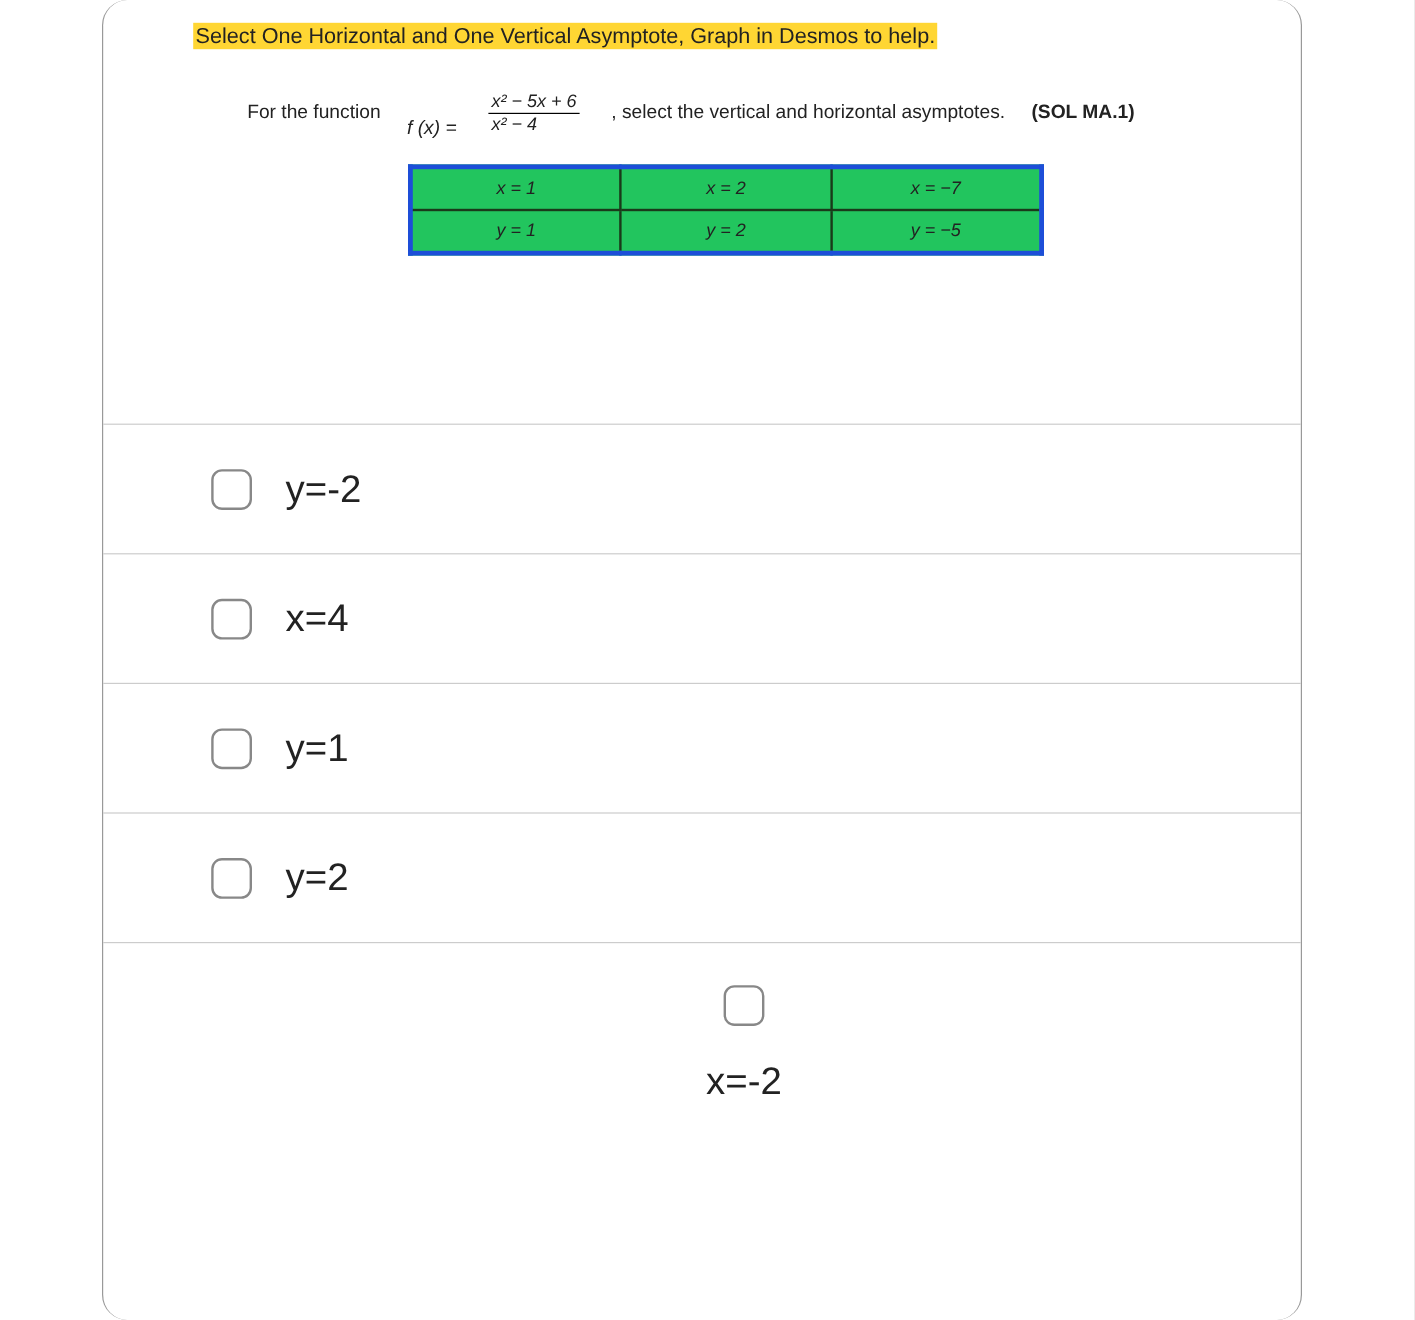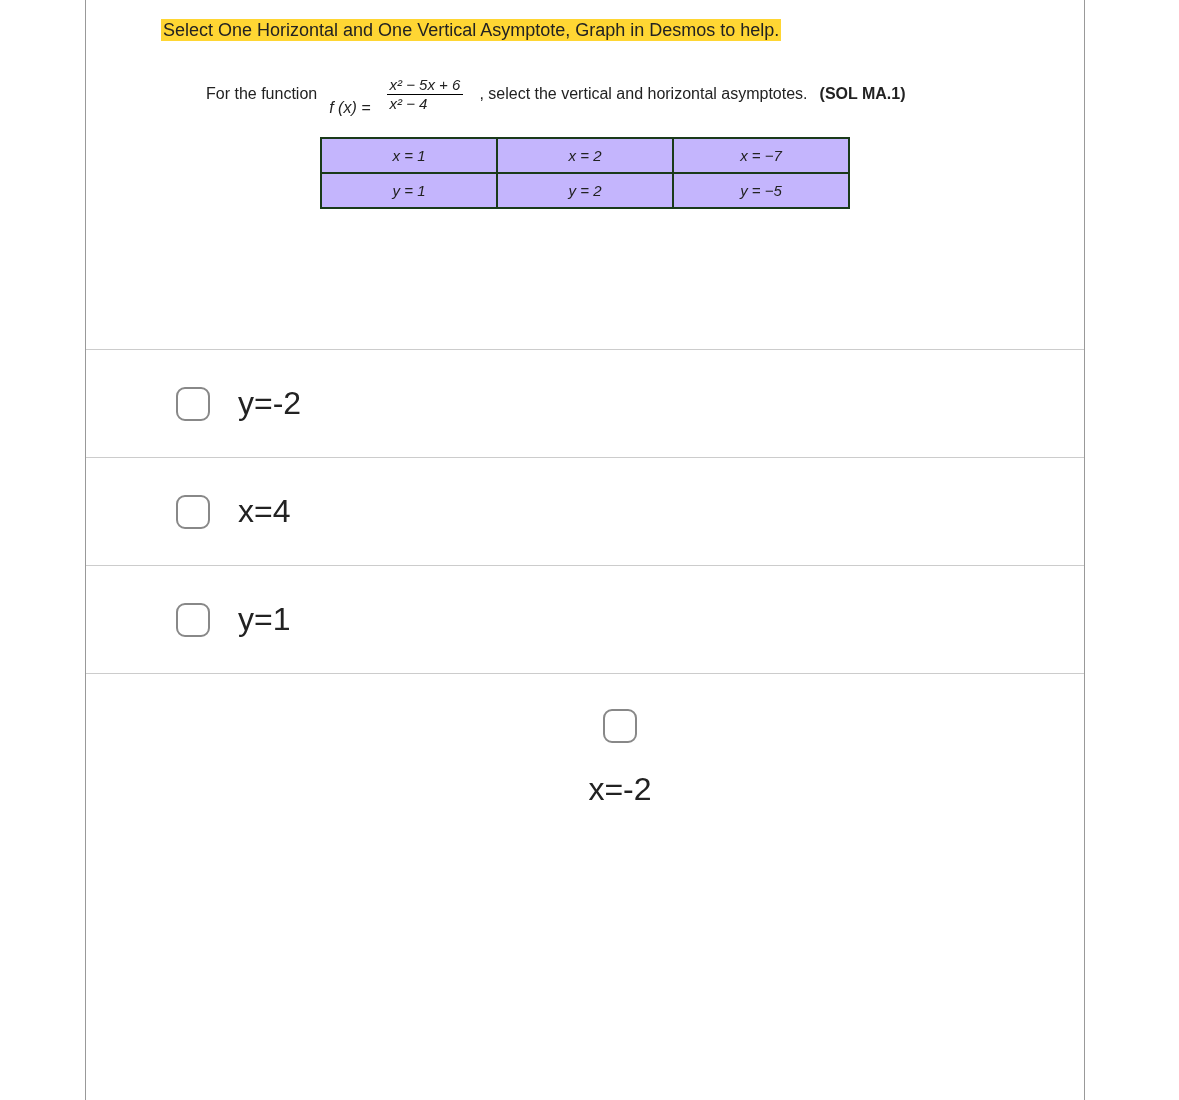--- a/index.html
+++ b/index.html
@@ -14,20 +14,21 @@
       height: 1100px;
       position: relative;
     }
     .outer-container {
       border-left: 1px solid #999;
       border-right: 1px solid #999;
       margin-left: 85px;
       width: 1000px;
       height: 1100px;
       padding-top: 20px;
+      border-radius: 21px;
     }
     .question-header {
       padding-left: 75px;
       padding-right: 75px;
     }
     .highlight-title {
       background: #ffd633;
       font-size: 18px;
       color: #222;
       display: inline;
@@ -35,21 +36,21 @@
     }
     .problem-text {
       margin-top: 30px;
       padding-left: 45px;
       font-size: 16px;
       color: #222;
     }
     .function-line {
       display: flex;
       align-items: center;
-      gap: 12px;
+      gap: 22px;
     }
     .fraction {
       display: inline-flex;
       flex-direction: column;
       align-items: flex-start;
       font-style: italic;
       font-size: 15px;
       margin: 0 4px;
       vertical-align: middle;
     }
@@ -71,22 +72,23 @@
     }
     .table-container {
       margin-top: 20px;
       margin-left: auto;
       margin-right: auto;
       width: 530px;
     }
     .asymptote-table {
       border-collapse: collapse;
       width: 100%;
-      background: #c4b5fd;
-      border: 2px solid #1d4ed8;
+      background: #22c55e;
+      border: 4px solid #1d4ed8;
+      margin-left: 20px;
     }
     .asymptote-table td {
       border: 2px solid #1a3a1a;
       text-align: center;
       padding: 8px 10px;
       font-size: 15px;
       font-style: italic;
       color: #222;
       width: 33.33%;
     }
@@ -169,16 +171,20 @@
     <div class="option-row">
       <div class="checkbox"></div>
       <span class="option-label">x=4</span>
     </div>
     <div class="option-row">
       <div class="checkbox"></div>
       <span class="option-label">y=1</span>
     </div>
     <div class="option-row">
       <div class="checkbox"></div>
+      <span class="option-label">y=2</span>
+    </div>
+    <div class="option-row">
+      <div class="checkbox"></div>
       <span class="option-label">x=-2</span>
     </div>
   </div>
 </div>
 
 </body></html>

